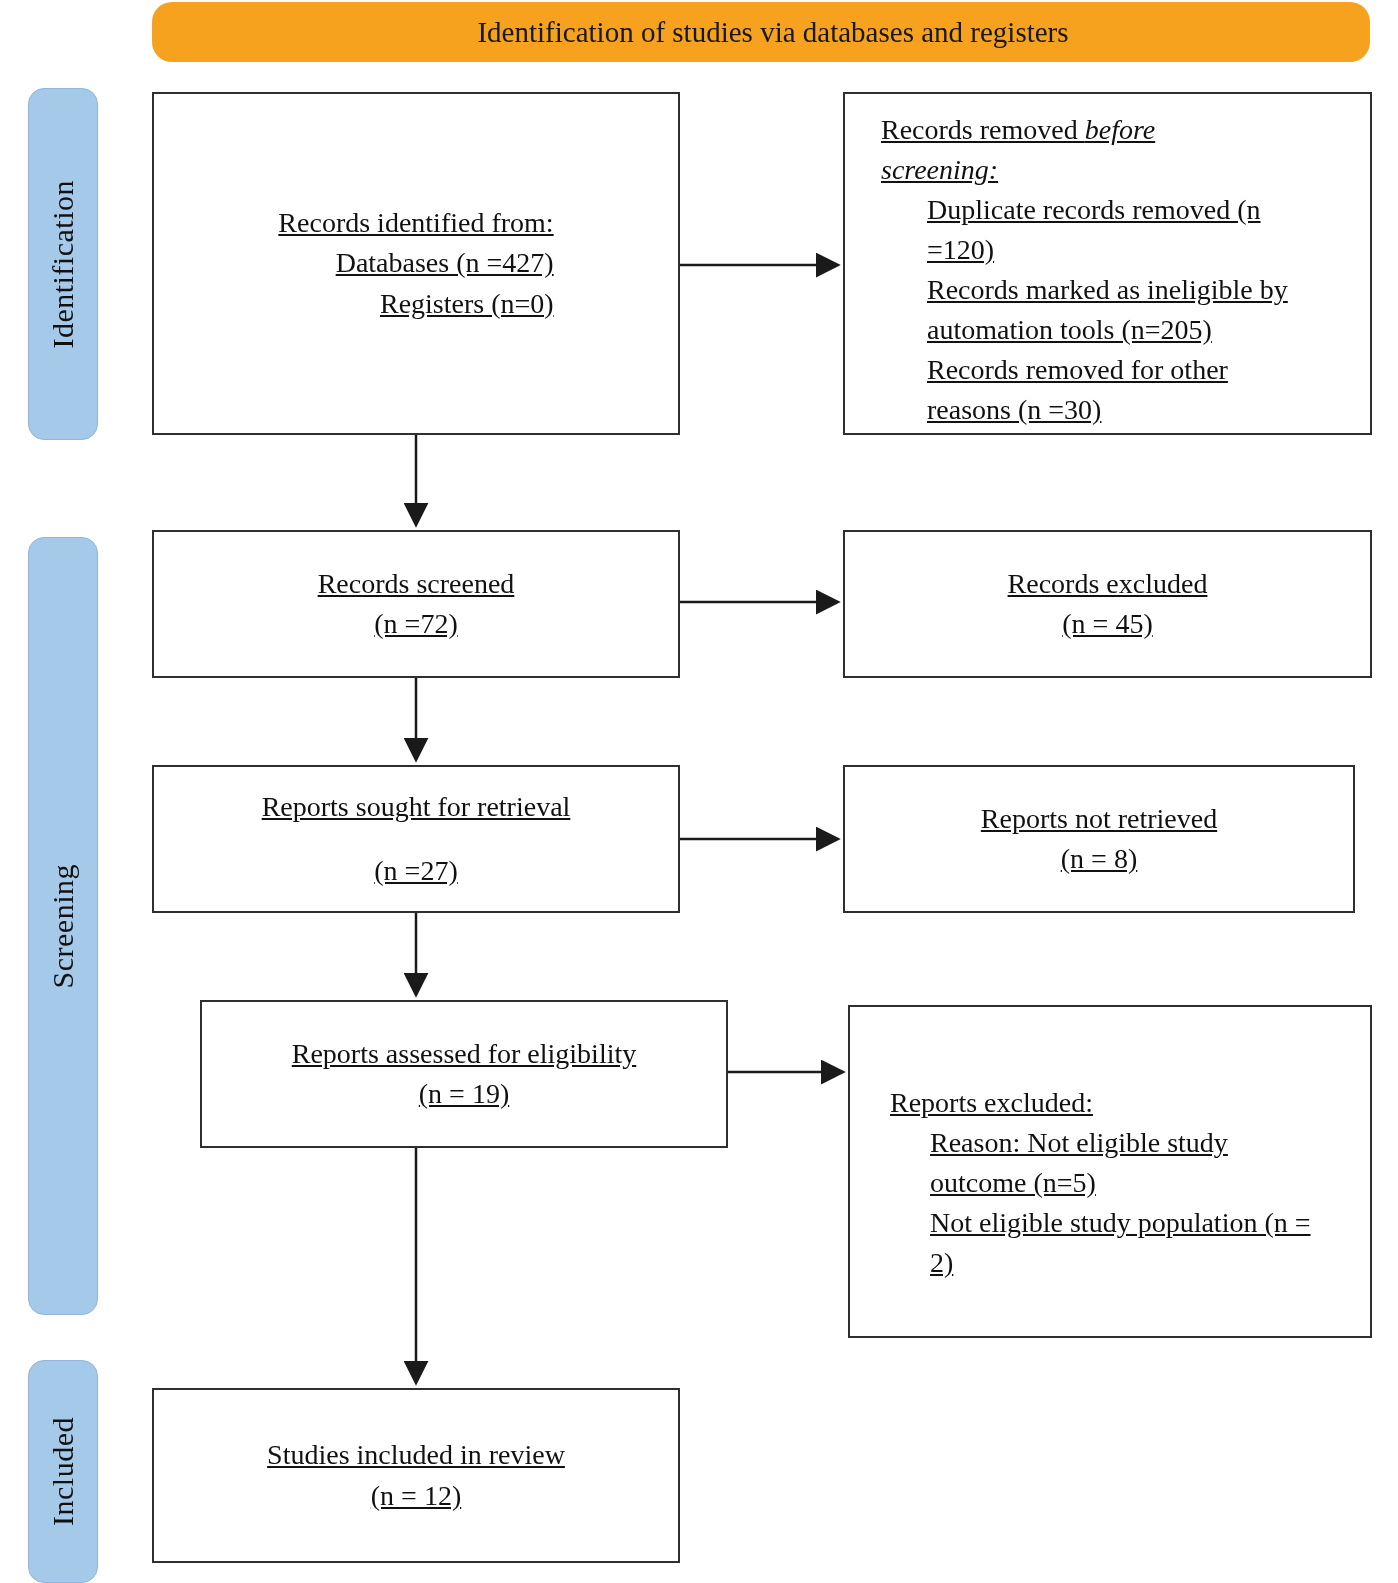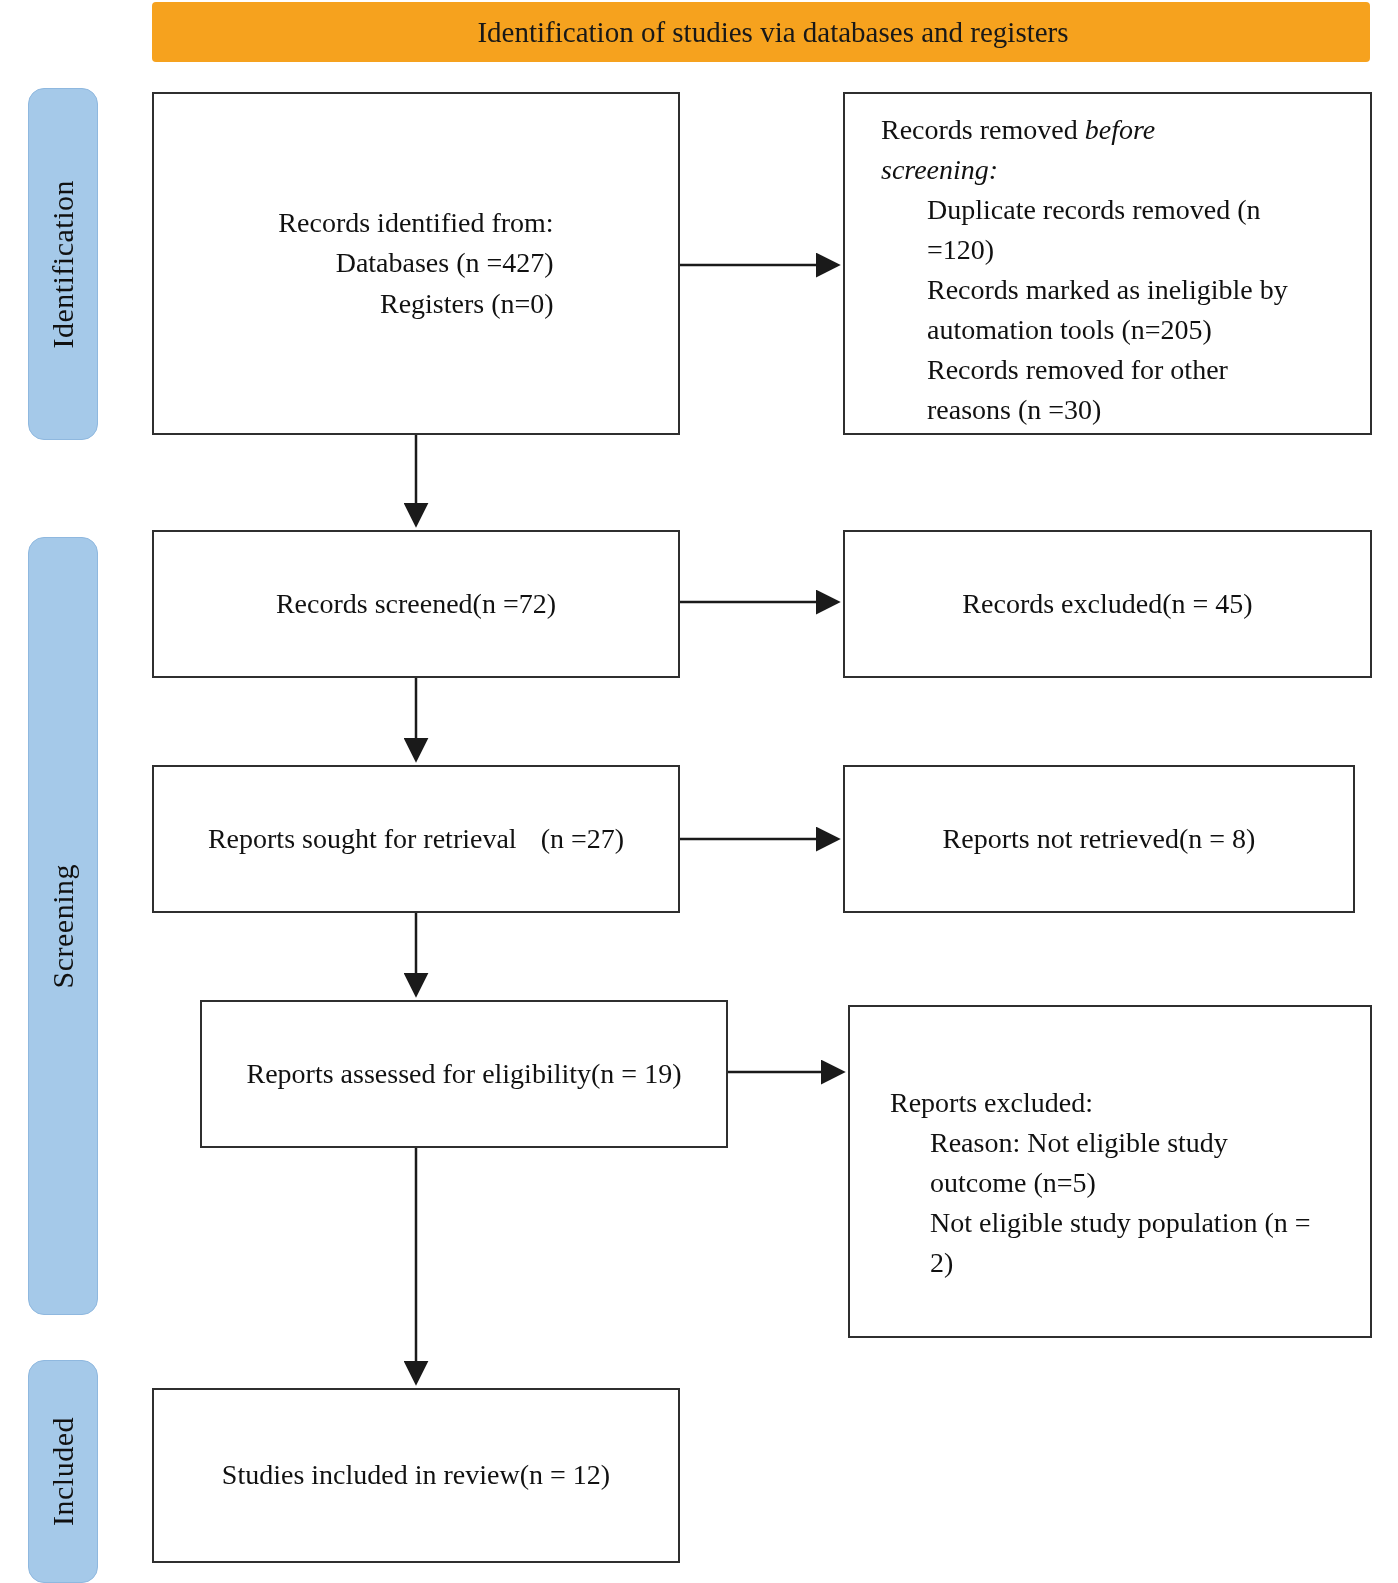--- a/index.html
+++ b/index.html
@@ -19,21 +19,21 @@
     position: absolute;
     left: 0; top: 0;
     width: 1398px; height: 1583px;
     pointer-events: none;
   }
   .banner {
     position: absolute;
     left: 152px; top: 2px;
     width: 1218px; height: 60px;
     background: #F6A21E;
-    border-radius: 4px;
+    border-radius: 20px;
     display: flex;
     align-items: center;
     justify-content: center;
     font-size: 29px;
     color: #181818;
     padding-left: 24px;
   }
   .stage {
     position: absolute;
     width: 70px;
@@ -55,24 +55,25 @@
   .stage-screening      { left: 28px; top: 537px; height: 778px; }
   .stage-included       { left: 28px; top: 1360px; height: 223px; }
 
   .box {
     position: absolute;
     background: #ffffff;
     border: 2px solid #2f2f2f;
     font-size: 28px;
     line-height: 1.43;
     color: #111111;
+    text-decoration: underline;
   }
   .box.center {
     display: flex;
-    flex-direction: row;
+    flex-direction: column;
     align-items: center;
     justify-content: center;
     text-align: center;
   }
   .box-identified {
     left: 152px; top: 92px; width: 528px; height: 343px;
     display: flex; align-items: center; justify-content: center;
   }
   .box-identified .inner { text-align: right; }
   .indent { padding-left: 42px; }

